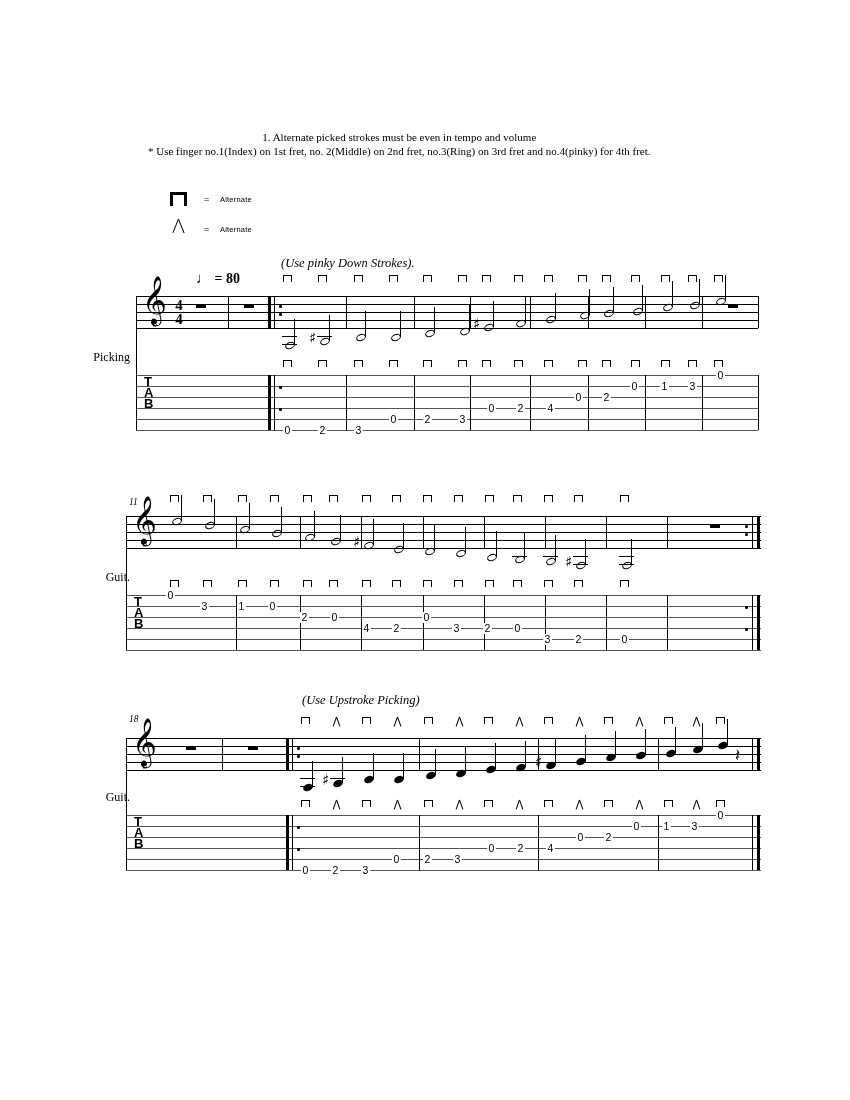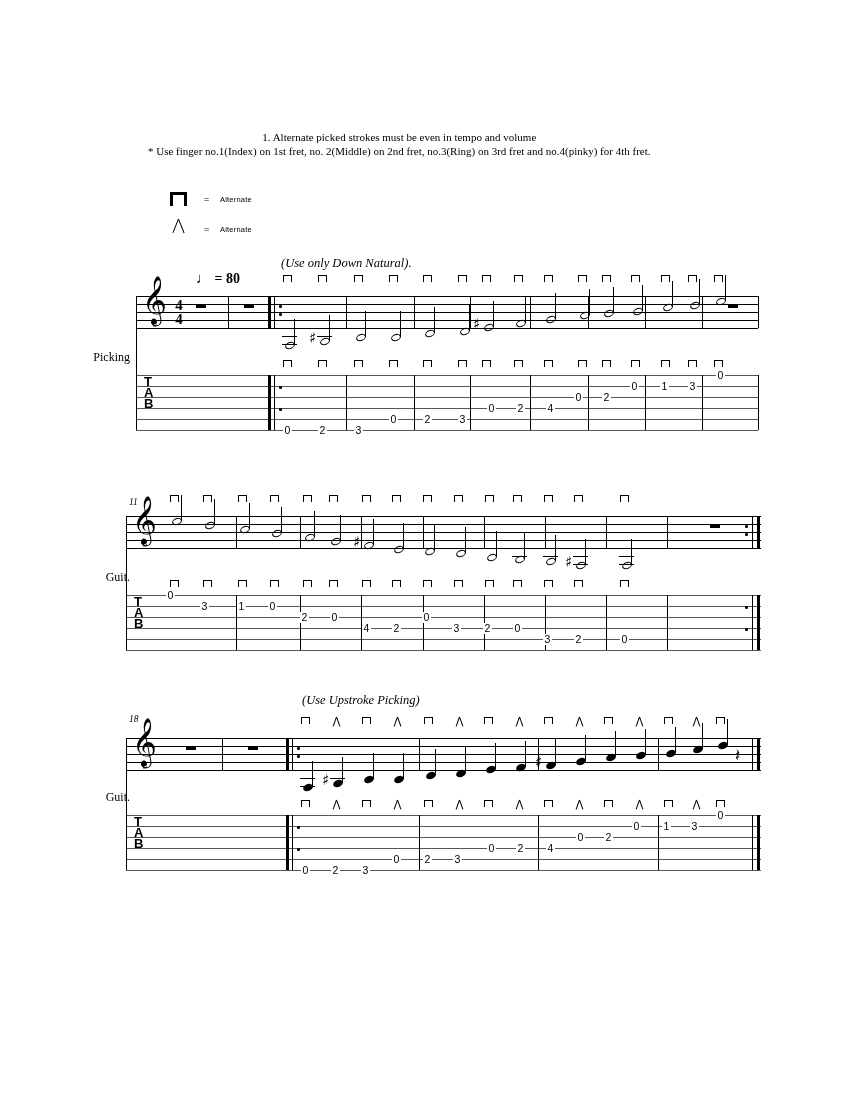--- a/index.html
+++ b/index.html
@@ -264,21 +264,21 @@
     <div class="legend-row">
       <span class="legend-sym"><span class="up-glyph" style="width:15px;height:17px;"></span></span>
       <span class="legend-eq">=</span>
       <span class="legend-label">Alternate</span>
     </div>
   </div>
 
   <div class="system" id="sys1">
       <div class="sys-label" style="left:60px;top:350px;width:70px;">Picking</div>
       <div class="tempo" style="left:196px;top:270px;"><span class="notehead">♩</span> = 80</div>
-      <div class="sys-note" style="left:281px;top:256px;">(Use only Down Natural).</div>
+      <div class="sys-note" style="left:281px;top:256px;">(Use pinky Down Strokes).</div>
       <div class="staff " style="left:136px;top:296px;width:622px;height:32px;">
         <div class="line" style="top:0px;width:622px;"></div>
         <div class="line" style="top:8px;width:622px;"></div>
         <div class="line" style="top:16px;width:622px;"></div>
         <div class="line" style="top:24px;width:622px;"></div>
         <div class="line" style="top:32px;width:622px;"></div>
       </div>
       <div class="staff tabstaff" style="left:136px;top:375px;width:622px;height:55px;">
         <div class="line" style="top:0px;width:622px;"></div>
         <div class="line" style="top:11px;width:622px;"></div>

